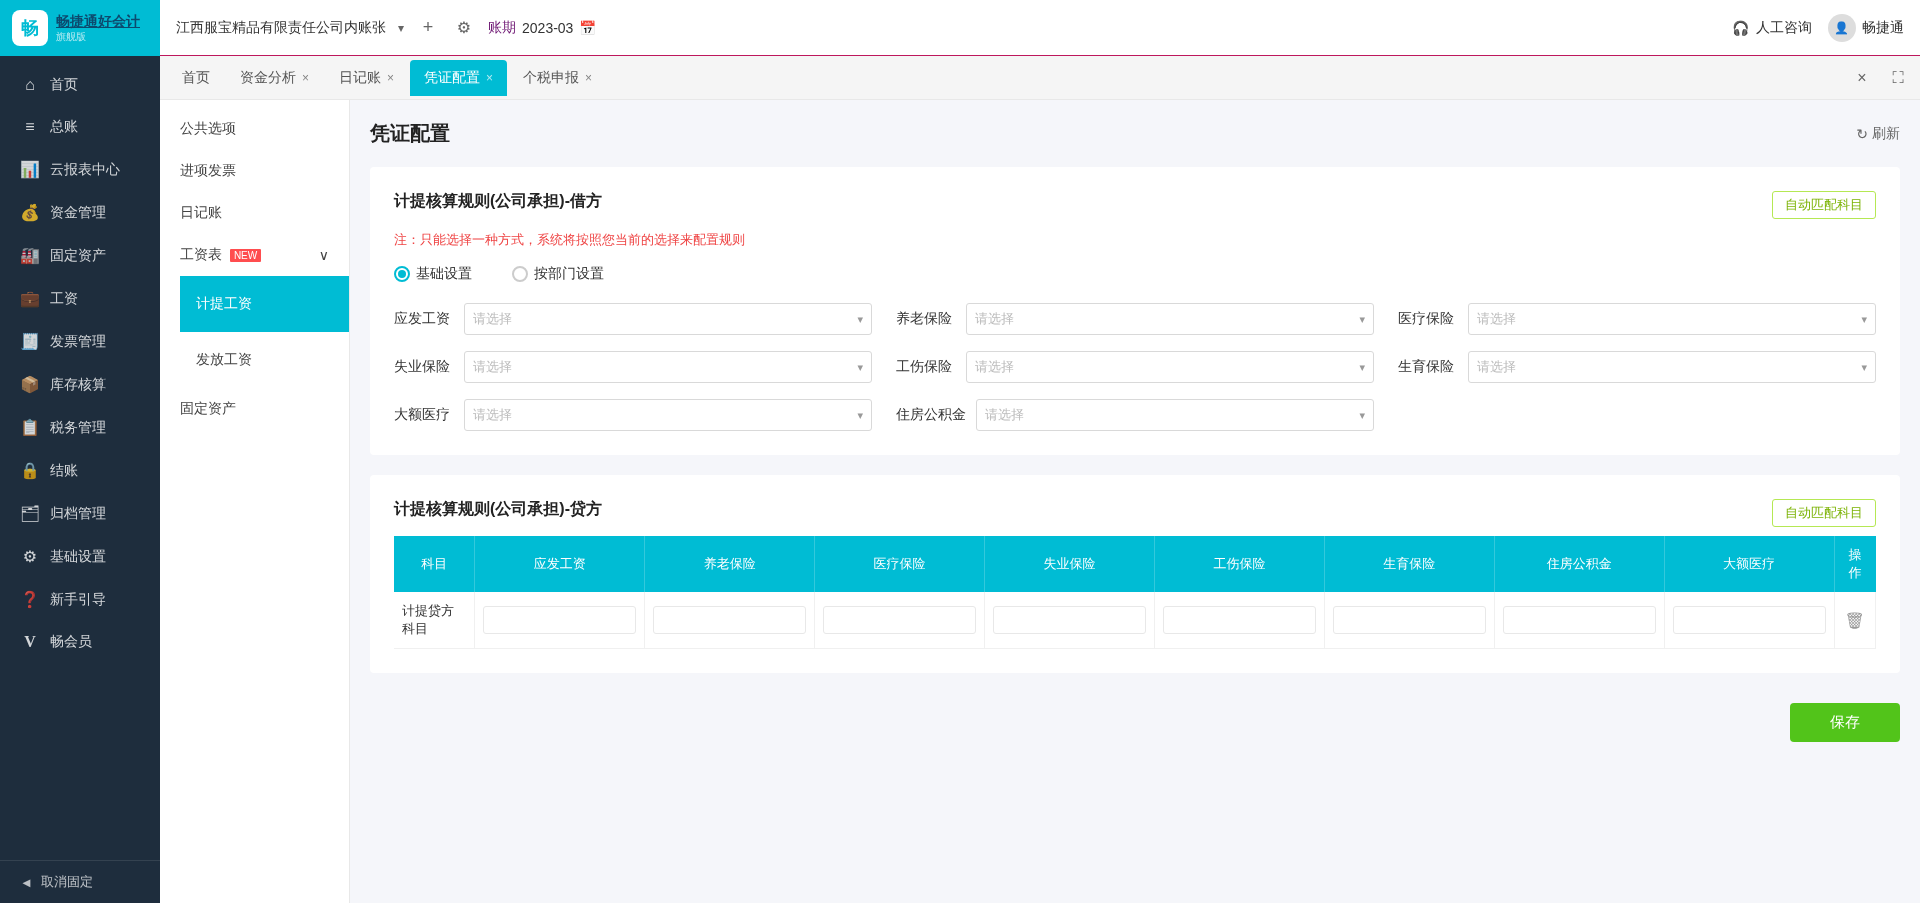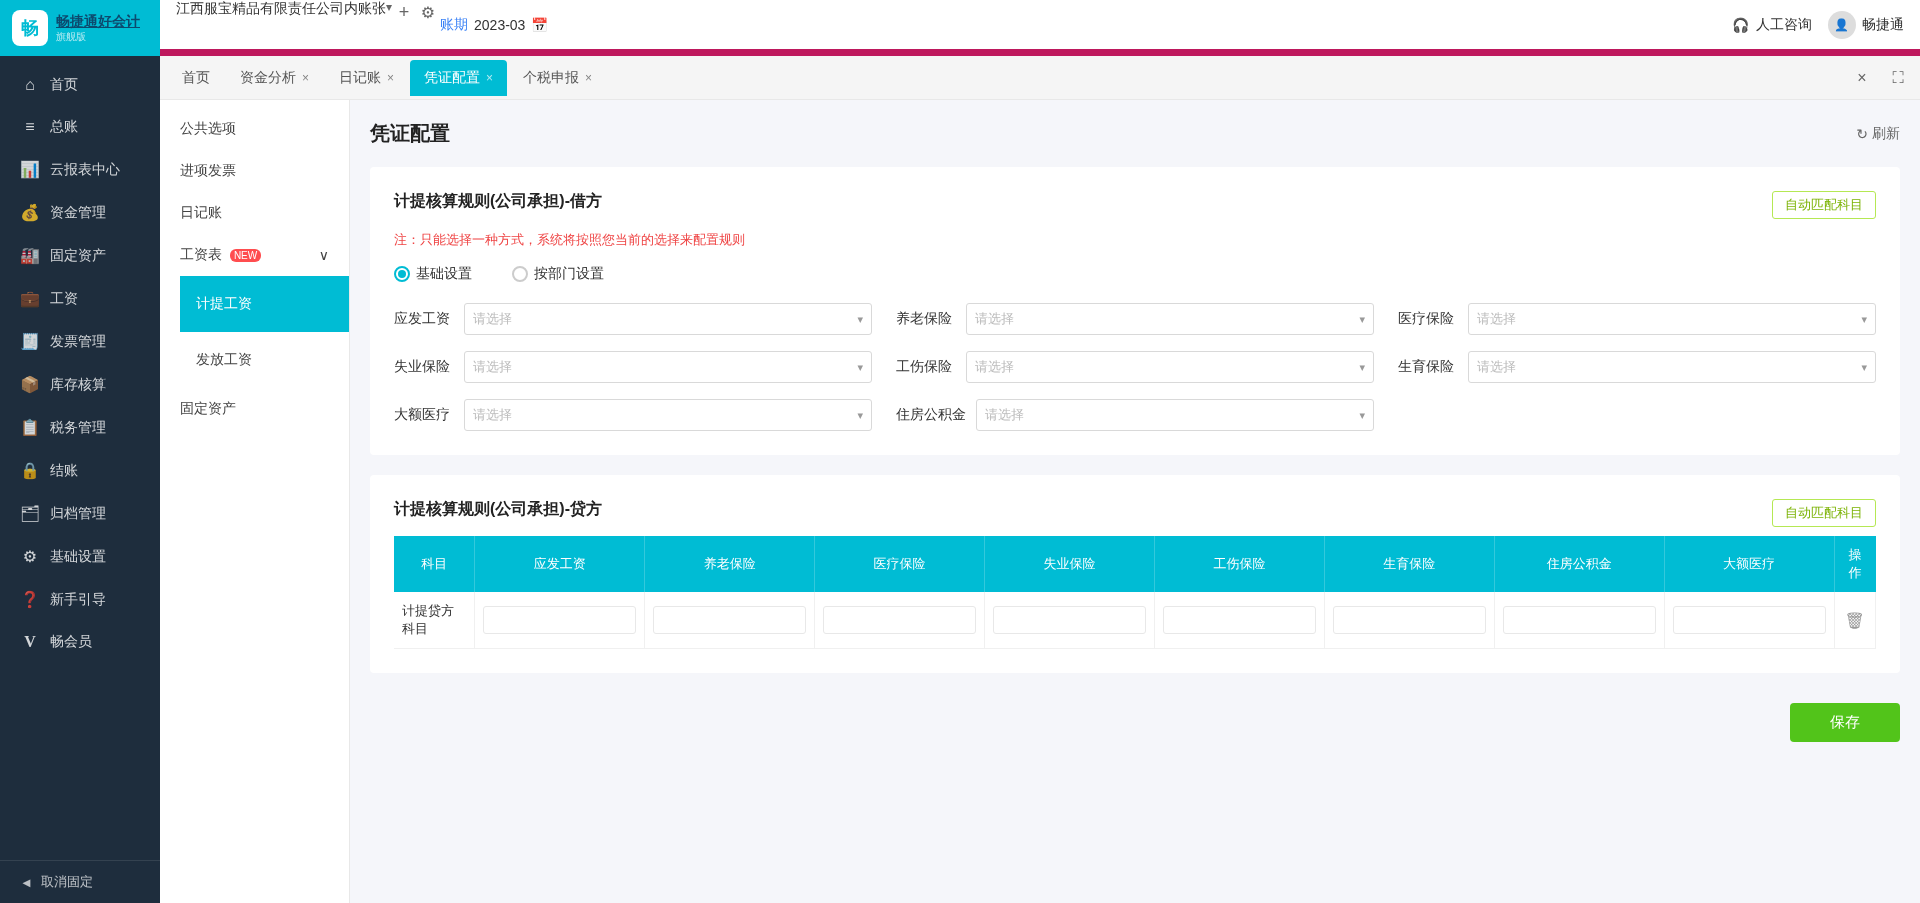--- a/index.html
+++ b/index.html
@@ -80,23 +80,24 @@
       flex-direction: column;
       height: 903px;
       overflow: hidden;
     }
 
     
     .topbar {
       height: 56px;
       background: #fff;
       display: flex;
+      align-items: center;
       padding: 0 16px;
-      border-bottom: 7px solid #be185d;
-      gap: 0;
+      border-bottom: 1px solid #be185d;
+      gap: 12px;
       flex-shrink: 0;
     }
     .topbar-company {
       font-size: 14px;
       color: #333;
       font-weight: 500;
     }
     .topbar-dropdown-icon { color: #666; font-size: 12px; }
     .topbar-add-btn {
       width: 24px; height: 24px;
@@ -105,21 +106,21 @@
     }
     .topbar-settings-btn {
       width: 24px; height: 24px;
       display: flex; align-items: center; justify-content: center;
       cursor: pointer; color: #666; font-size: 16px;
     }
     .topbar-period {
       display: flex; align-items: center; gap: 6px;
       font-size: 14px; color: #333;
     }
-    .topbar-period-label { color: #3b82f6; }
+    .topbar-period-label { color: #701a75; }
     .topbar-period-icon { color: #00bcd4; cursor: pointer; }
     .topbar-right {
       margin-left: auto;
       display: flex;
       align-items: center;
       gap: 16px;
     }
     .topbar-service {
       display: flex; align-items: center; gap: 6px;
       font-size: 14px; color: #333; cursor: pointer;
@@ -215,21 +216,21 @@
       cursor: pointer;
       display: flex;
       align-items: center;
       justify-content: space-between;
     }
     .new-badge {
       background: #ff4d4f;
       color: #fff;
       font-size: 10px;
       padding: 1px 4px;
-      border-radius: 6px;
+      border-radius: 1px;
       margin-left: 4px;
     }
     .left-menu-sub {
       padding-left: 20px;
     }
     .left-menu-sub .left-menu-item {
       padding: 19px 16px;
     }
 
     

